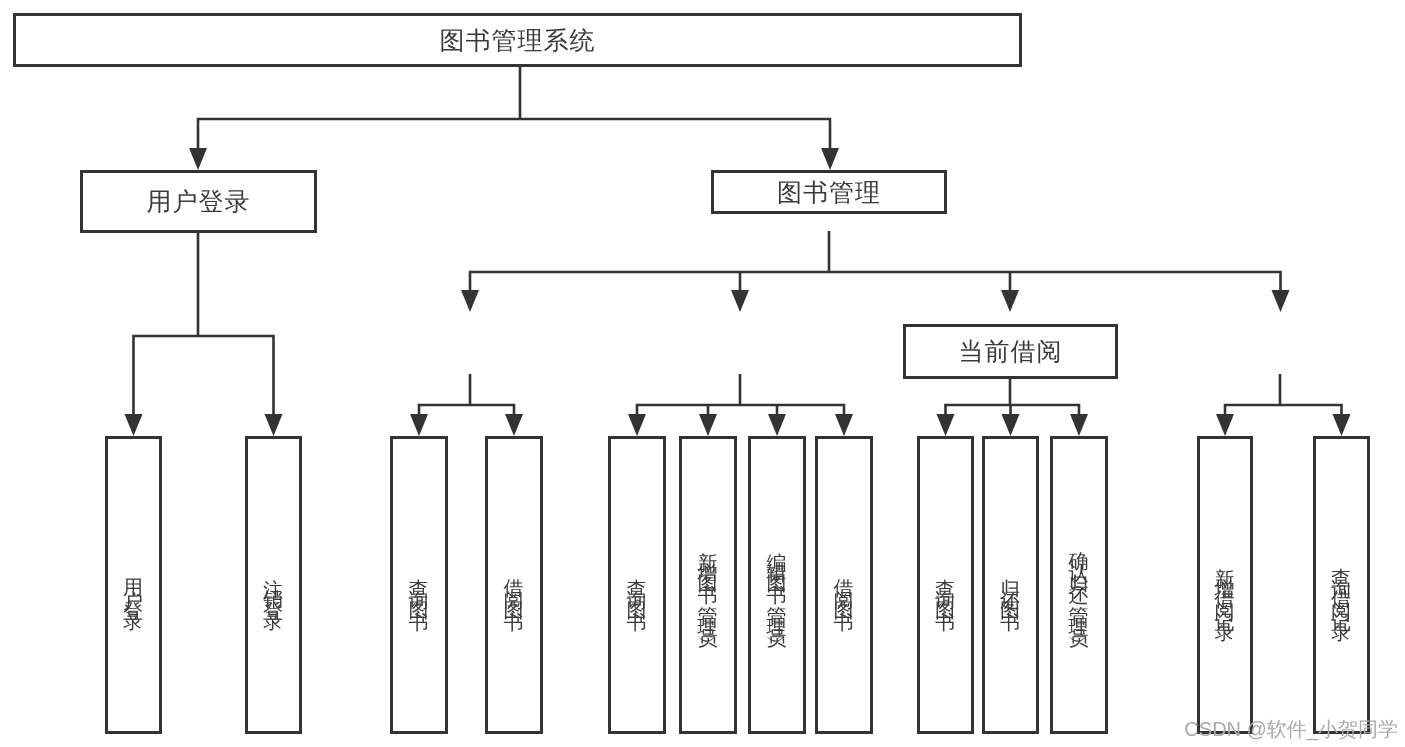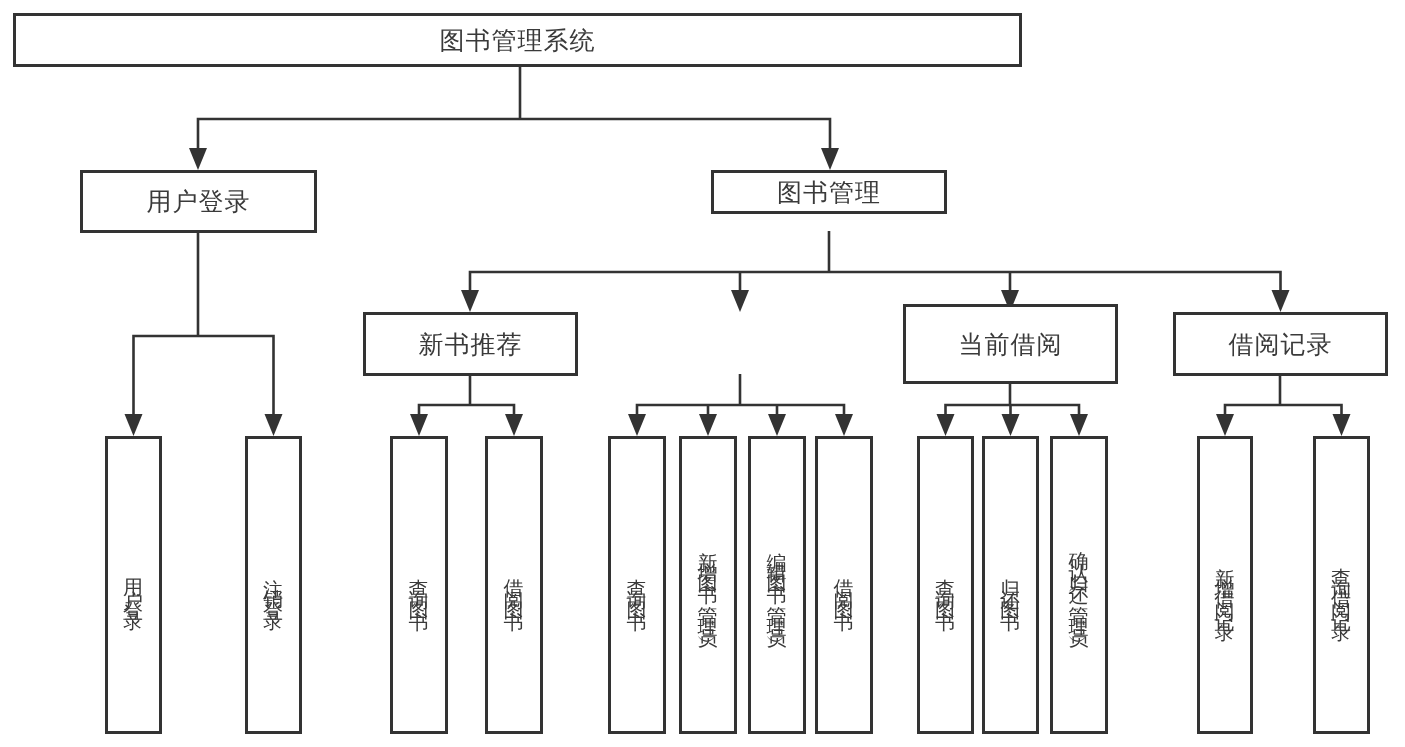--- a/index.html
+++ b/index.html
@@ -101,36 +101,35 @@
     <path class="arrow" d="M1070 414 H1088 L1079 436 Z"></path>
     <path class="arrow" d="M1216 414 H1234 L1225 436 Z"></path>
     <path class="arrow" d="M1332.5 414 H1350.5 L1341.5 436 Z"></path>
   </svg>
 
   <div class="node h" style="left:13px;top:13px;width:1009px;height:54px">图书管理系统</div>
 
   <div class="node h" style="left:80px;top:170px;width:237px;height:63px">用户登录</div>
   <div class="node h" style="left:711px;top:170px;width:236px;height:44px">图书管理</div>
 
-  <div class="node h" style="left:363px;top:312px;width:215px;height:64px">新书推荐</div>
-  <div class="node h" style="left:903px;top:304px;width:215px;height:80px">当前借阅</div>
-  <div class="node h" style="left:1173px;top:312px;width:215px;height:64px">借阅记录</div>
+  <div class="node h" style="left:903px;top:324px;width:215px;height:55px">当前借阅</div>
 
   <div class="node v" style="left:105px;top:436px;width:57px;height:298px">用户登录</div>
   <div class="node v" style="left:245px;top:436px;width:57px;height:298px">注销登录</div>
 
   <div class="node v" style="left:390px;top:436px;width:58px;height:298px">查询图书</div>
   <div class="node v" style="left:485px;top:436px;width:58px;height:298px">借阅图书</div>
 
   <div class="node v" style="left:608px;top:436px;width:58px;height:298px">查询图书</div>
   <div class="node v" style="left:679px;top:436px;width:58px;height:298px">新增图书（管理员）</div>
   <div class="node v" style="left:748px;top:436px;width:58px;height:298px">编辑图书（管理员）</div>
   <div class="node v" style="left:815px;top:436px;width:58px;height:298px">借阅图书</div>
 
   <div class="node v" style="left:917px;top:436px;width:57px;height:298px">查询图书</div>
   <div class="node v" style="left:982px;top:436px;width:57px;height:298px">归还图书</div>
   <div class="node v" style="left:1050px;top:436px;width:58px;height:298px">确认归还（管理员）</div>
 
   <div class="node v" style="left:1197px;top:436px;width:56px;height:298px">新增借阅记录</div>
   <div class="node v" style="left:1313px;top:436px;width:57px;height:298px">查询借阅记录</div>
 
+  <div class="watermark">CSDN @软件_小贺同学</div>
 
 </div>
 
 </body></html>

